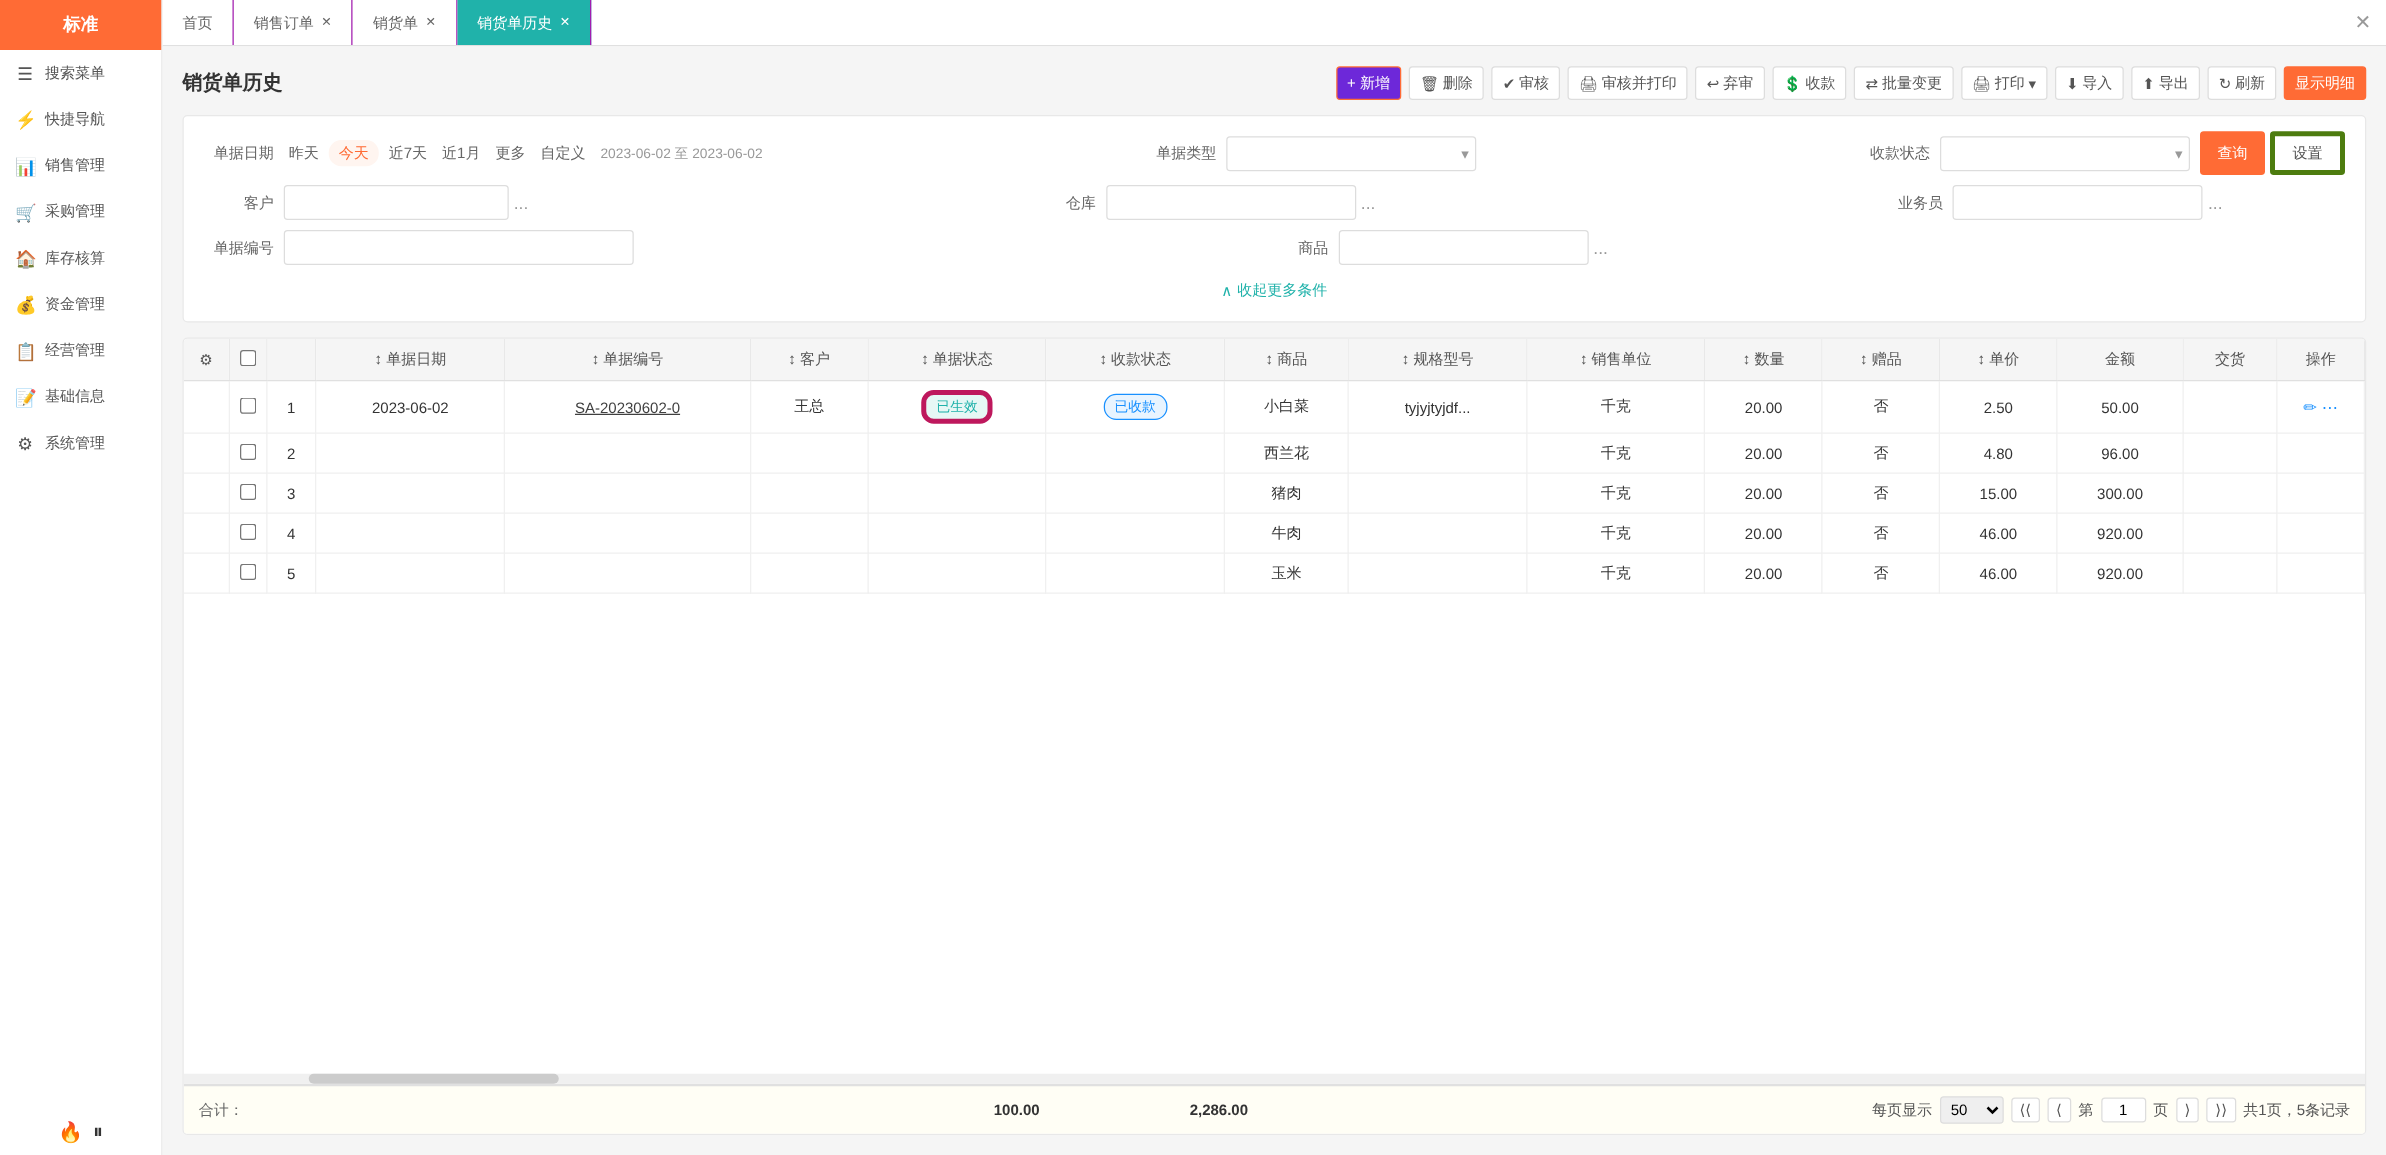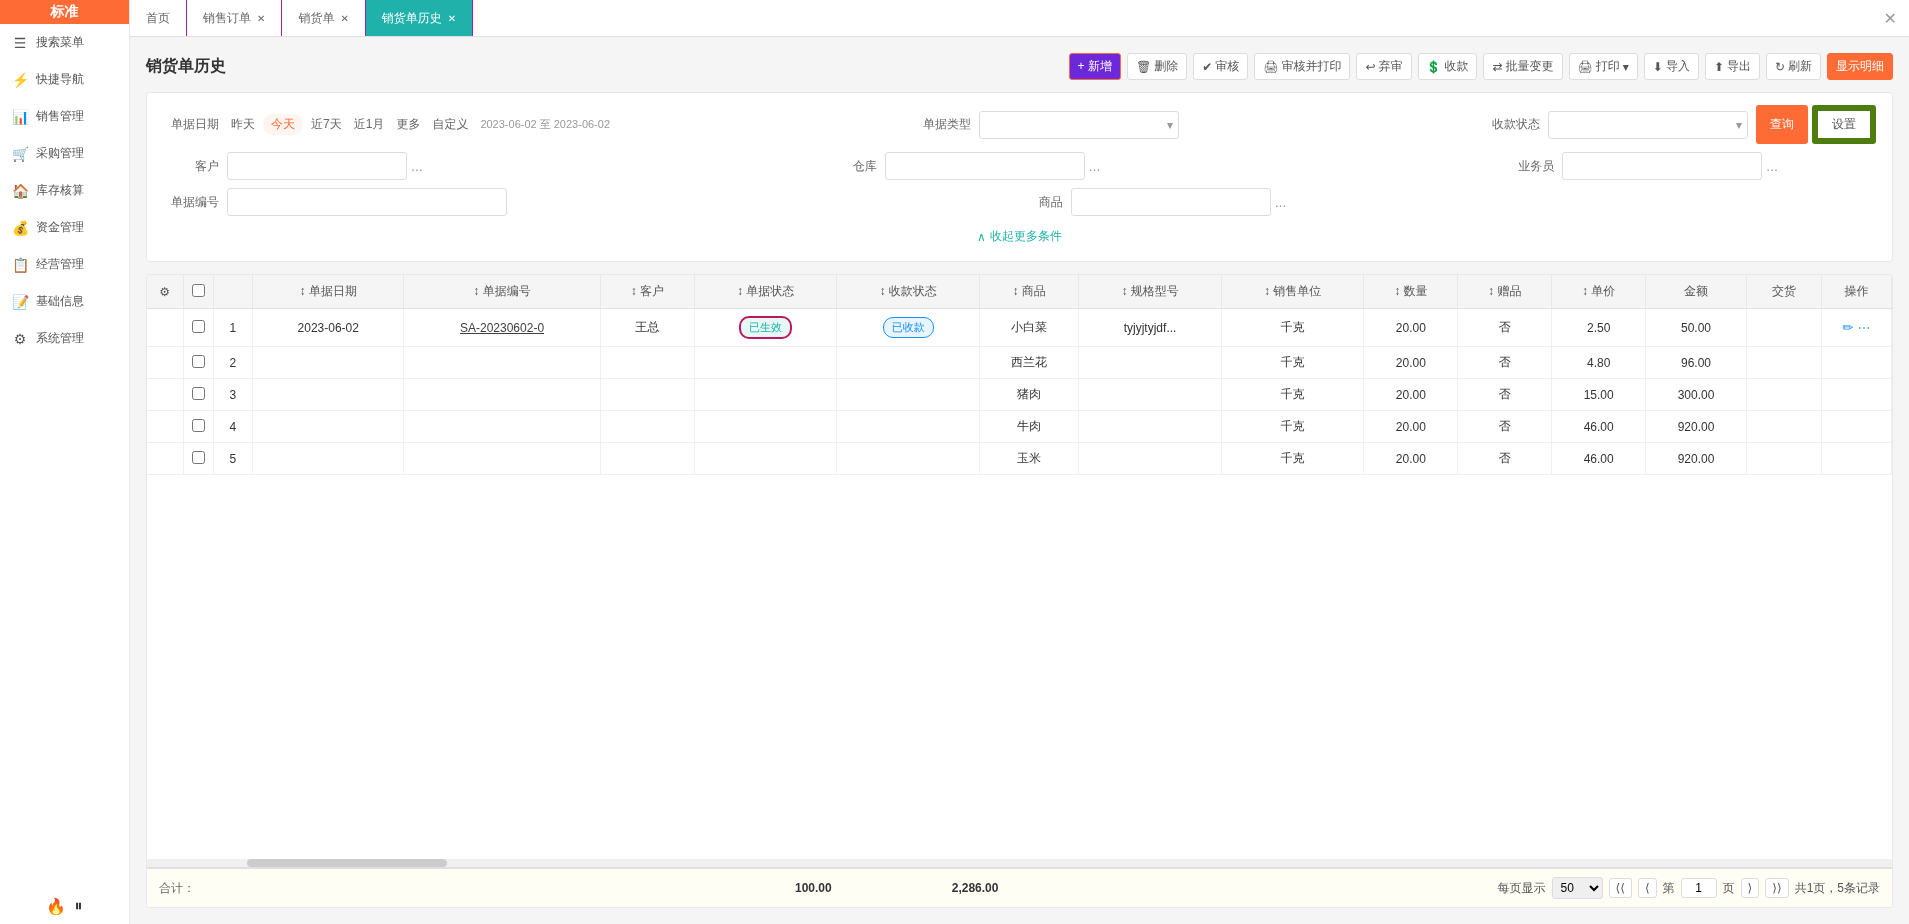--- a/index.html
+++ b/index.html
@@ -1,20 +1,20 @@
 <!DOCTYPE html>
 <html><head>
   <meta charset="utf-8">
   <style>
     * { margin: 0; padding: 0; box-sizing: border-box; }
     body { font-family: "Microsoft YaHei", Arial, sans-serif; font-size: 12px; background: #f5f5f5; color: #333; display: flex; height: 924px; overflow: hidden; }
 
     
     .sidebar { width: 130px; background: #fff; border-right: 1px solid #e8e8e8; display: flex; flex-direction: column; flex-shrink: 0; }
-    .sidebar-logo { padding: 8px 10px; background: #ff6b35; color: white; font-size: 14px; font-weight: bold; text-align: center; height: 24px; display: flex; align-items: center; justify-content: center; }
+    .sidebar-logo { padding: 8px 10px; background: #ff6b35; color: white; font-size: 14px; font-weight: bold; text-align: center; height: 40px; display: flex; align-items: center; justify-content: center; }
     .sidebar-item { display: flex; align-items: center; padding: 10px 12px; cursor: pointer; color: #555; gap: 8px; }
     .sidebar-item .icon { font-size: 14px; width: 16px; text-align: center; }
     .sidebar-item .label { font-size: 12px; }
     .sidebar-bottom { margin-top: auto; padding: 8px; display: flex; gap: 8px; justify-content: center; }
 
     
     .main { flex: 1; display: flex; flex-direction: column; overflow: hidden; }
 
     
     .tab-bar { display: flex; background: #fff; border-bottom: 1px solid #e0e0e0; align-items: center; min-height: 36px; padding-left: 0; }
@@ -41,31 +41,31 @@
     .filter-input { border: 1px solid #ddd; border-radius: 3px; padding: 4px 8px; font-size: 12px; height: 28px; min-width: 180px; color: #333; }
     .filter-input-wide { min-width: 280px; }
     .filter-select { border: 1px solid #ddd; border-radius: 3px; padding: 4px 8px; font-size: 12px; height: 28px; min-width: 180px; color: #333; background: #fff; }
     .date-group { display: flex; align-items: center; gap: 4px; }
     .date-shortcut { color: #666; font-size: 12px; cursor: pointer; padding: 2px 4px; }
     .date-shortcut.active { color: #ff6b35; background: #fff5f0; border-radius: 10px; padding: 2px 8px; }
     .date-range { font-size: 11px; color: #999; }
     .filter-more { display: flex; align-items: center; justify-content: center; padding: 4px; cursor: pointer; color: #20b2aa; font-size: 12px; gap: 4px; }
     .filter-ellipsis { color: #999; cursor: pointer; font-size: 14px; }
     .query-btn { background: #ff6b35; color: white; border: none; border-radius: 3px; padding: 5px 14px; font-size: 12px; cursor: pointer; }
-    .set-btn { background: #fff; color: #555; border: 6px solid #4d7c0f; border-radius: 3px; padding: 5px 14px; font-size: 12px; cursor: pointer; }
+    .set-btn { background: #fff; color: #555; border: 4px solid #4d7c0f; border-radius: 3px; padding: 5px 14px; font-size: 12px; cursor: pointer; }
     .btn-col { display: flex; flex-direction: row; gap: 4px; }
 
     
     .table-area { background: #fff; border: 1px solid #e8e8e8; border-radius: 4px; flex: 1; display: flex; flex-direction: column; overflow: hidden; }
     .data-table { width: 100%; border-collapse: collapse; font-size: 12px; }
     .data-table th { background: #f5f5f5; border-bottom: 1px solid #e0e0e0; border-right: 1px solid #e8e8e8; padding: 8px 6px; text-align: center; color: #555; font-weight: normal; white-space: nowrap; position: sticky; top: 0; z-index: 1; }
     .data-table td { border-bottom: 1px solid #f0f0f0; border-right: 1px solid #f0f0f0; padding: 7px 6px; text-align: center; color: #333; }
     .th-sort { cursor: pointer; display: flex; align-items: center; justify-content: center; gap: 2px; }
     .badge { display: inline-block; padding: 2px 8px; border-radius: 10px; font-size: 11px; }
-    .badge-green { background: #e6f7f5; color: #20b2aa; border: 2px solid #be185d; }
+    .badge-green { background: #e6f7f5; color: #20b2aa; border: 4px solid #be185d; }
     .badge-blue { background: #e8f4ff; color: #1890ff; border: 1px solid #1890ff; }
     .link-text { color: #404040; cursor: pointer; text-decoration: underline; }
     .table-scroll { overflow-y: auto; overflow-x: auto; flex: 1; }
     .table-footer { border-top: 2px solid #e0e0e0; padding: 8px 12px; background: #fffef5; display: flex; align-items: center; font-size: 12px; color: #333; }
     .footer-label { color: #666; }
     .footer-value { font-weight: bold; }
     .pagination { display: flex; align-items: center; gap: 6px; font-size: 12px; color: #555; margin-left: auto; }
     .page-btn { cursor: pointer; padding: 2px 6px; border: 1px solid #ddd; border-radius: 3px; background: #fff; font-size: 12px; }
     .page-input { width: 36px; border: 1px solid #ddd; border-radius: 3px; text-align: center; padding: 2px; font-size: 12px; }
     .per-page-select { border: 1px solid #ddd; border-radius: 3px; padding: 2px 4px; font-size: 12px; }

